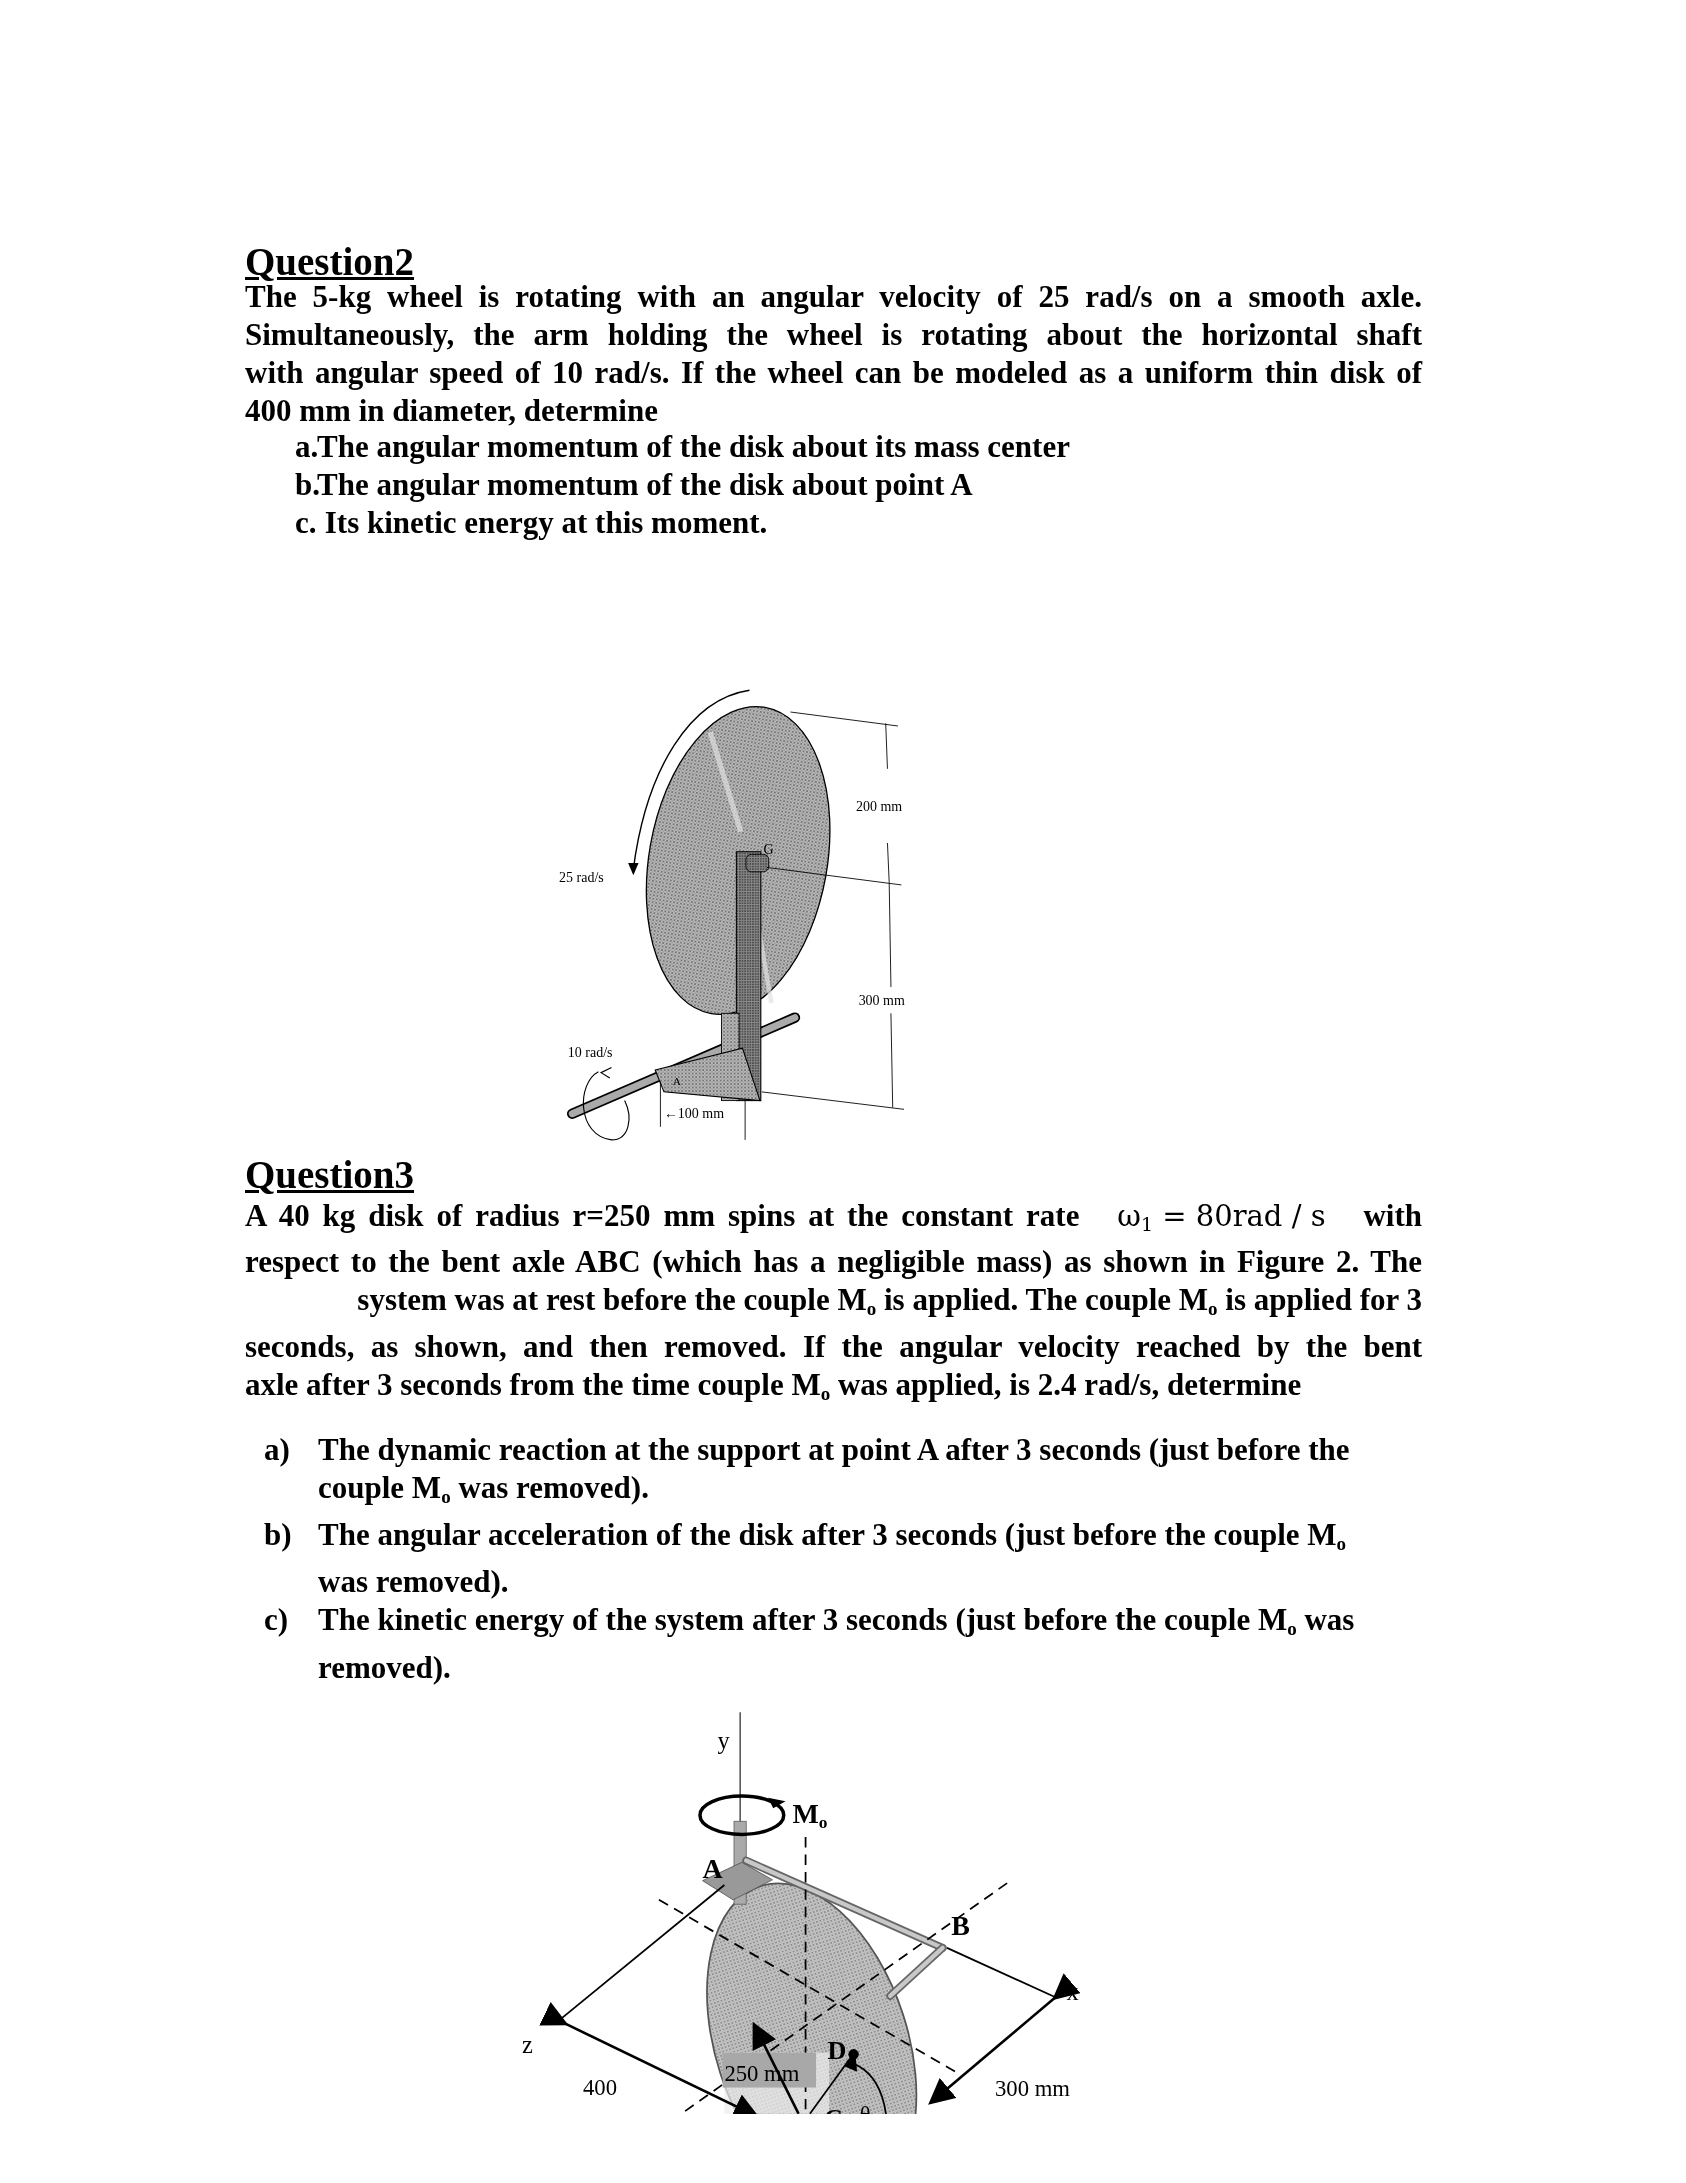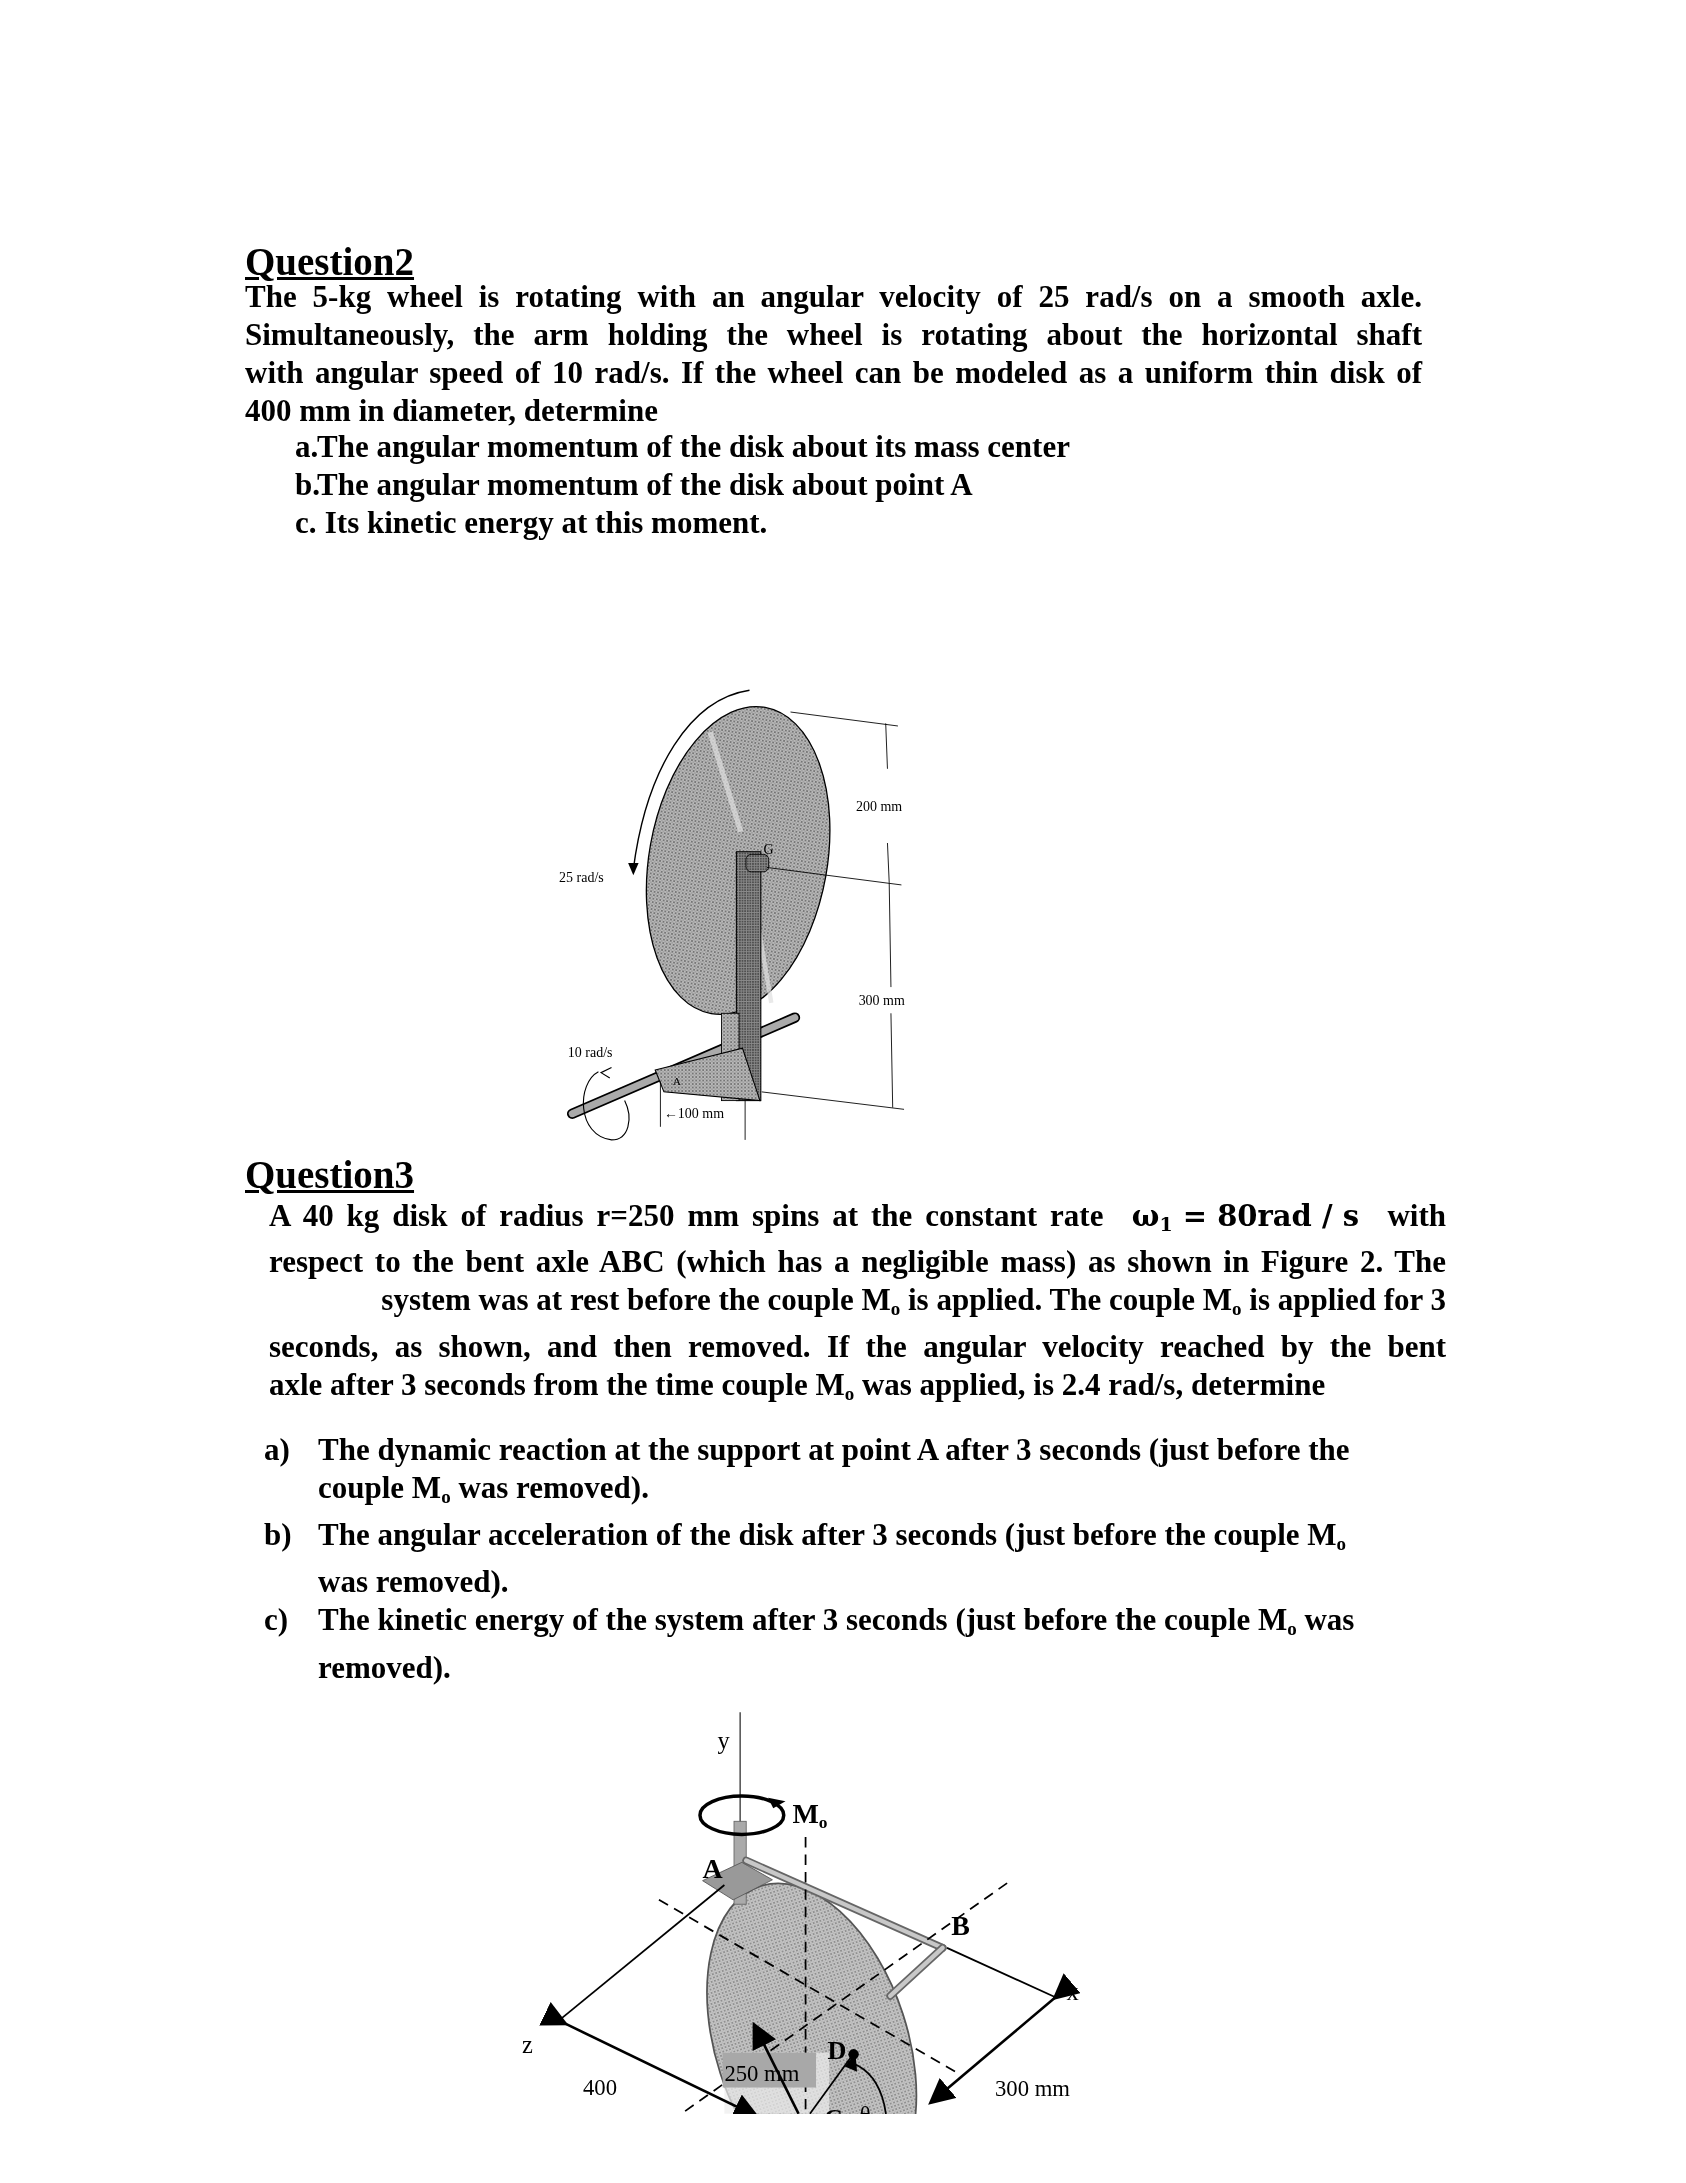--- a/index.html
+++ b/index.html
@@ -11,21 +11,21 @@
           line-height:38px; text-align:justify; text-align-last:left; }
   .para.justify-all .ln { display:block; text-align:justify; text-align-last:justify; }
   .para .ln { display:block; white-space:nowrap; }
   .list { position:absolute; left:245px; width:1223px; font-weight:bold; font-size:31px; line-height:38px; }
   .list .item { position:relative; padding-left:72px; }
   .list .marker { position:absolute; left:50px; }
   .list2 { position:absolute; left:245px; width:1188px; font-weight:bold; font-size:31px; line-height:38px; }
   .list2 .item { position:relative; padding-left:73px; }
   .list2 .marker { position:absolute; left:19px; }
   .sub { font-size:19px; vertical-align:-5.2px; }
-  .omega { font-weight:bold; font-size:29px; font-family:"DejaVu Serif",serif; }
+  .omega { font-weight:normal; font-size:29px; font-family:"DejaVu Serif",serif; }
   .fig { position:absolute; }
   .fig svg text { font-family:"Liberation Serif","DejaVu Serif",serif; }
 </style>
 </head>
 <body>
 
 <div class="q-title" style="top:239px;">Question2</div>
 
 <div class="para justify-all" style="top:278px;">
   <span class="ln">The 5-kg wheel is rotating with an angular velocity of 25 rad/s on a smooth axle.</span>
@@ -101,21 +101,21 @@
     <path d="M100 462 L88 468 L98 474" fill="none" stroke="#000" stroke-width="1.3"></path>
 
     <line x1="156" y1="478" x2="156" y2="530" stroke="#000" stroke-width="1"></line>
     <line x1="253" y1="500" x2="253" y2="545" stroke="#000" stroke-width="1"></line>
     <text x="160" y="520" font-size="16">←<tspan>100 mm</tspan></text>
   </svg>
 </div>
 
 <div class="q-title" style="top:1152px;">Question3</div>
 
-<div class="para" style="top:1197px;margin-left:24px;">
+<div class="para" style="top:1197px;">
   <span class="ln" style="display:flex; justify-content:space-between;">
     <span style="word-spacing:5.2px;">A 40 kg disk of radius r=250 mm spins at the constant rate</span>
     <span class="omega"><span>ω</span><span class="sub">1</span><span> = 80rad / s</span></span>
     <span>with</span>
   </span>
   <span class="ln" style="text-align:justify; text-align-last:justify;">respect to the bent axle ABC (which has a negligible mass) as shown in Figure 2. The</span>
   <span class="ln" style="display:flex; justify-content:flex-end;">
     <span><span>system was at rest before the couple M</span><span class="sub">o</span> <span>is applied. The couple M</span><span class="sub">o</span> <span>is applied for 3</span></span>
   </span>
   <span class="ln" style="text-align:justify; text-align-last:justify;">seconds, as shown, and then removed. If the angular velocity reached by the bent</span>

